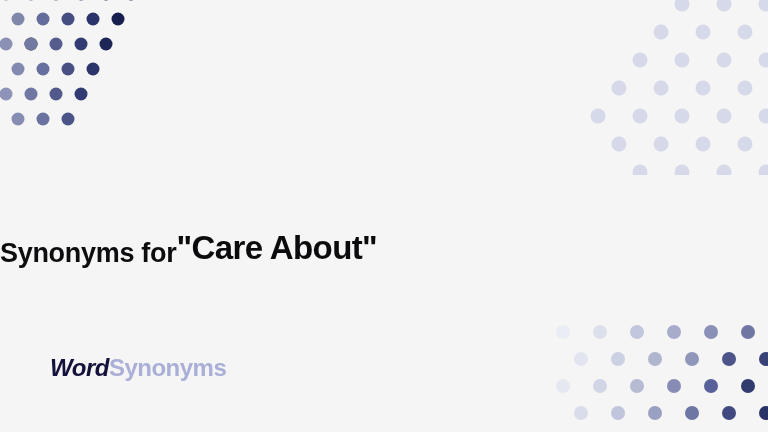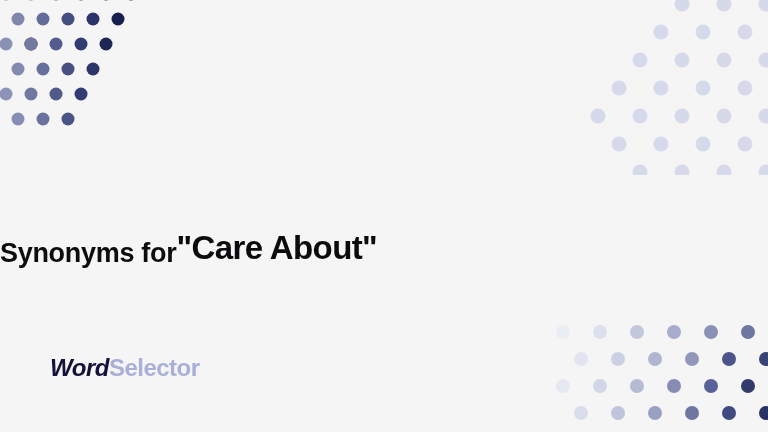--- a/index.html
+++ b/index.html
@@ -200,16 +200,16 @@
       </g>
     </svg>
   </div>
 
   <div id="center-block">
     <div id="eyebrow-title">Synonyms for</div>
     <div id="main-term">"Care About"</div>
   </div>
 
   <div id="brand-logo">
-    <span id="brand-word">Word</span><span id="brand-selector">Selector</span>
+    <span id="brand-word">Word</span><span id="brand-selector">Synonyms</span>
   </div>
 
 </div>
 
 </body></html>

